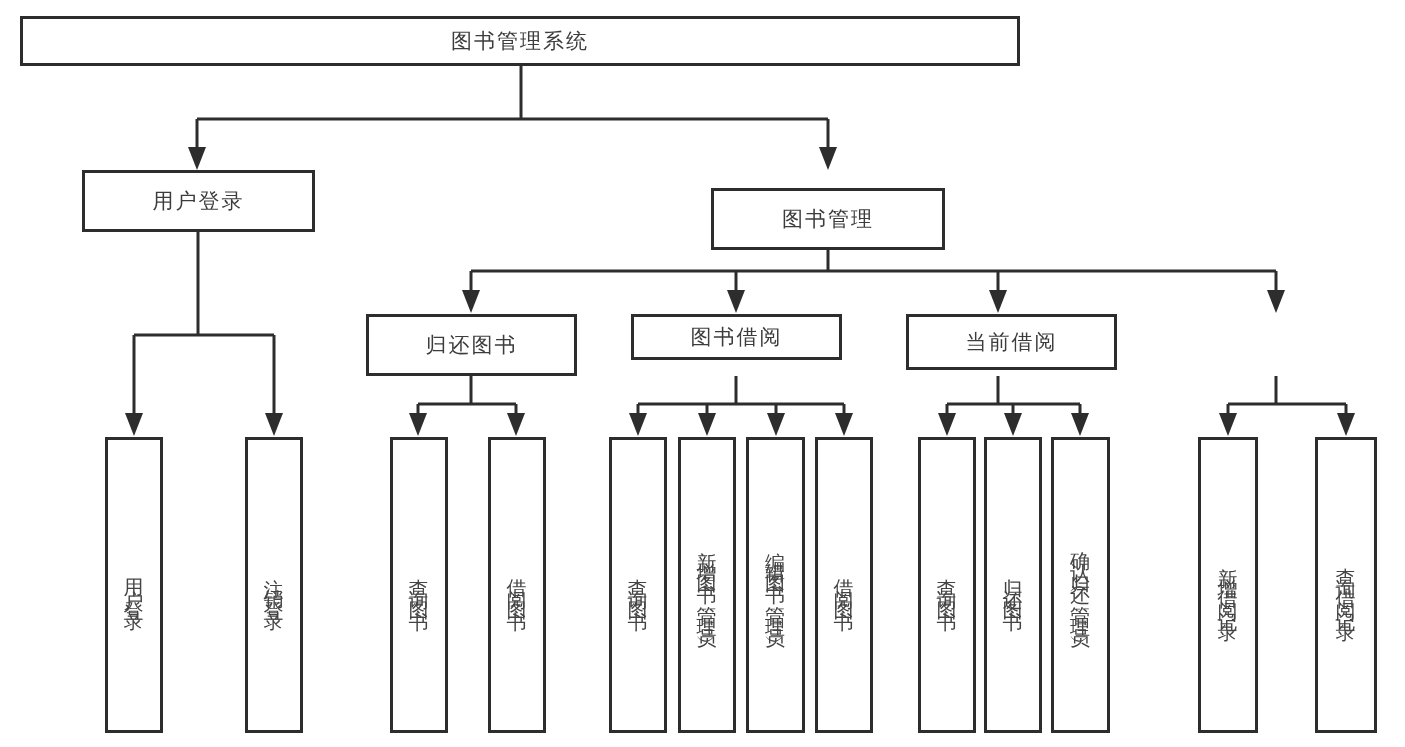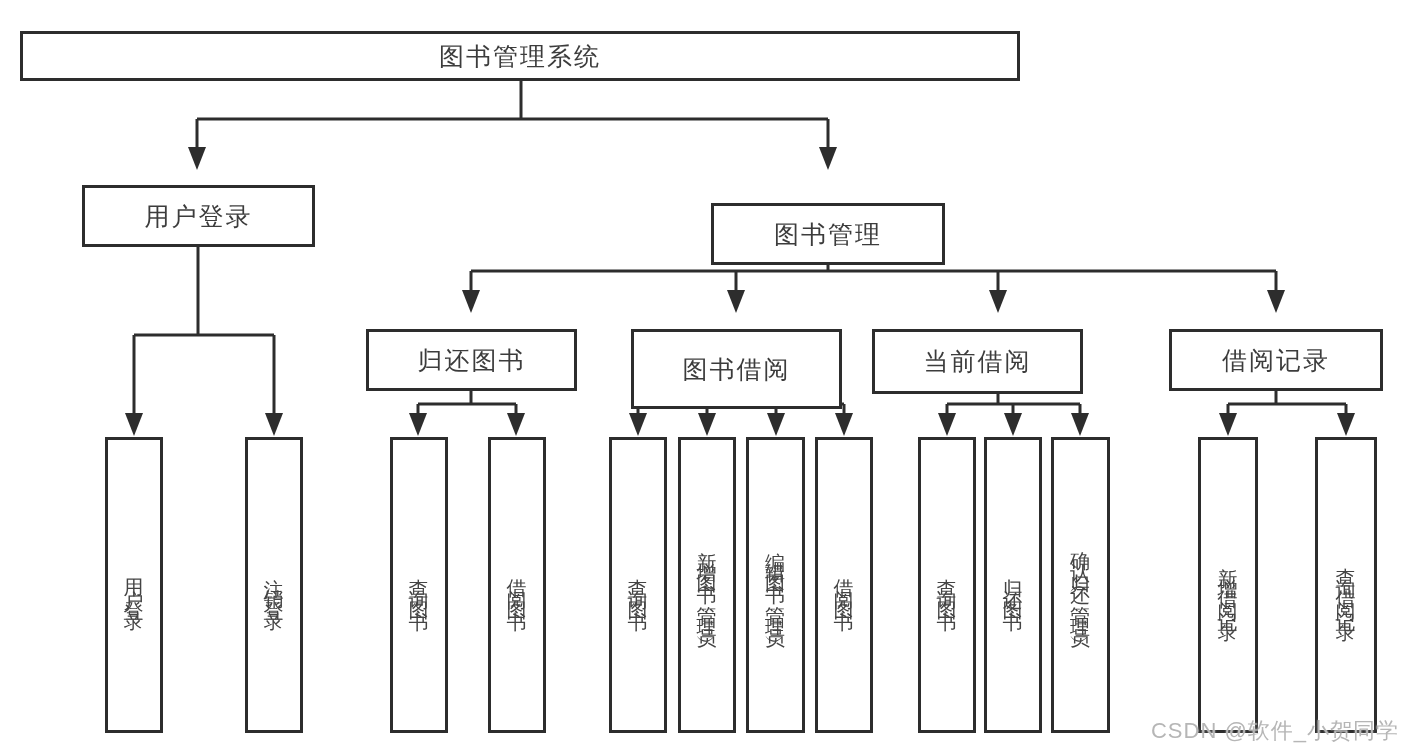--- a/index.html
+++ b/index.html
@@ -20,21 +20,21 @@
     position: absolute;
     box-sizing: border-box;
     border: 3px solid #2d2d2d;
     background: #ffffff;
     display: flex;
     align-items: center;
     justify-content: center;
     color: #3c3c3c;
     z-index: 2;
   }
-  .hnode { font-size: 25px; letter-spacing: 2px; margin-top: 15px; }
+  .hnode { font-size: 21px; letter-spacing: 2px; }
   .vnode span {
     writing-mode: vertical-rl;
     font-size: 20px;
     line-height: 1;
     letter-spacing: 11px;
     color: #444444;
   }
   .watermark {
     position: absolute;
     right: 6px;
@@ -113,28 +113,25 @@
   <div class="node hnode" style="left:82px;top:170px;width:233px;height:62px">
     <span>用户登录</span>
   </div>
   <div class="node hnode" style="left:711px;top:188px;width:234px;height:62px">
     <span>图书管理</span>
   </div>
 
   <div class="node hnode" style="left:366px;top:314px;width:211px;height:62px">
     <span>归还图书</span>
   </div>
-  <div class="node hnode" style="left:631px;top:314px;width:211px;height:80px">
+  <div class="node hnode" style="left:631px;top:314px;width:211px;height:46px">
     <span>图书借阅</span>
   </div>
-  <div class="node hnode" style="left:872px;top:314px;width:211px;height:65px">
+  <div class="node hnode" style="left:906px;top:314px;width:211px;height:56px">
     <span>当前借阅</span>
-  </div>
-  <div class="node hnode" style="left:1169px;top:314px;width:214px;height:62px">
-    <span>借阅记录</span>
   </div>
 
   <div class="node vnode" style="left:105px;top:437px;width:58px;height:296px">
     <span>用户登录</span>
   </div>
   <div class="node vnode" style="left:245px;top:437px;width:58px;height:296px">
     <span>注销登录</span>
   </div>
 
   <div class="node vnode" style="left:390px;top:437px;width:58px;height:296px">
@@ -167,15 +164,14 @@
     <span>确认归还（管理员）</span>
   </div>
 
   <div class="node vnode" style="left:1198px;top:437px;width:60px;height:296px">
     <span>新增借阅记录</span>
   </div>
   <div class="node vnode" style="left:1315px;top:437px;width:62px;height:296px">
     <span>查询借阅记录</span>
   </div>
 
-  <div class="watermark">CSDN @软件_小贺同学</div>
 
 </div>
 
 </body></html>

